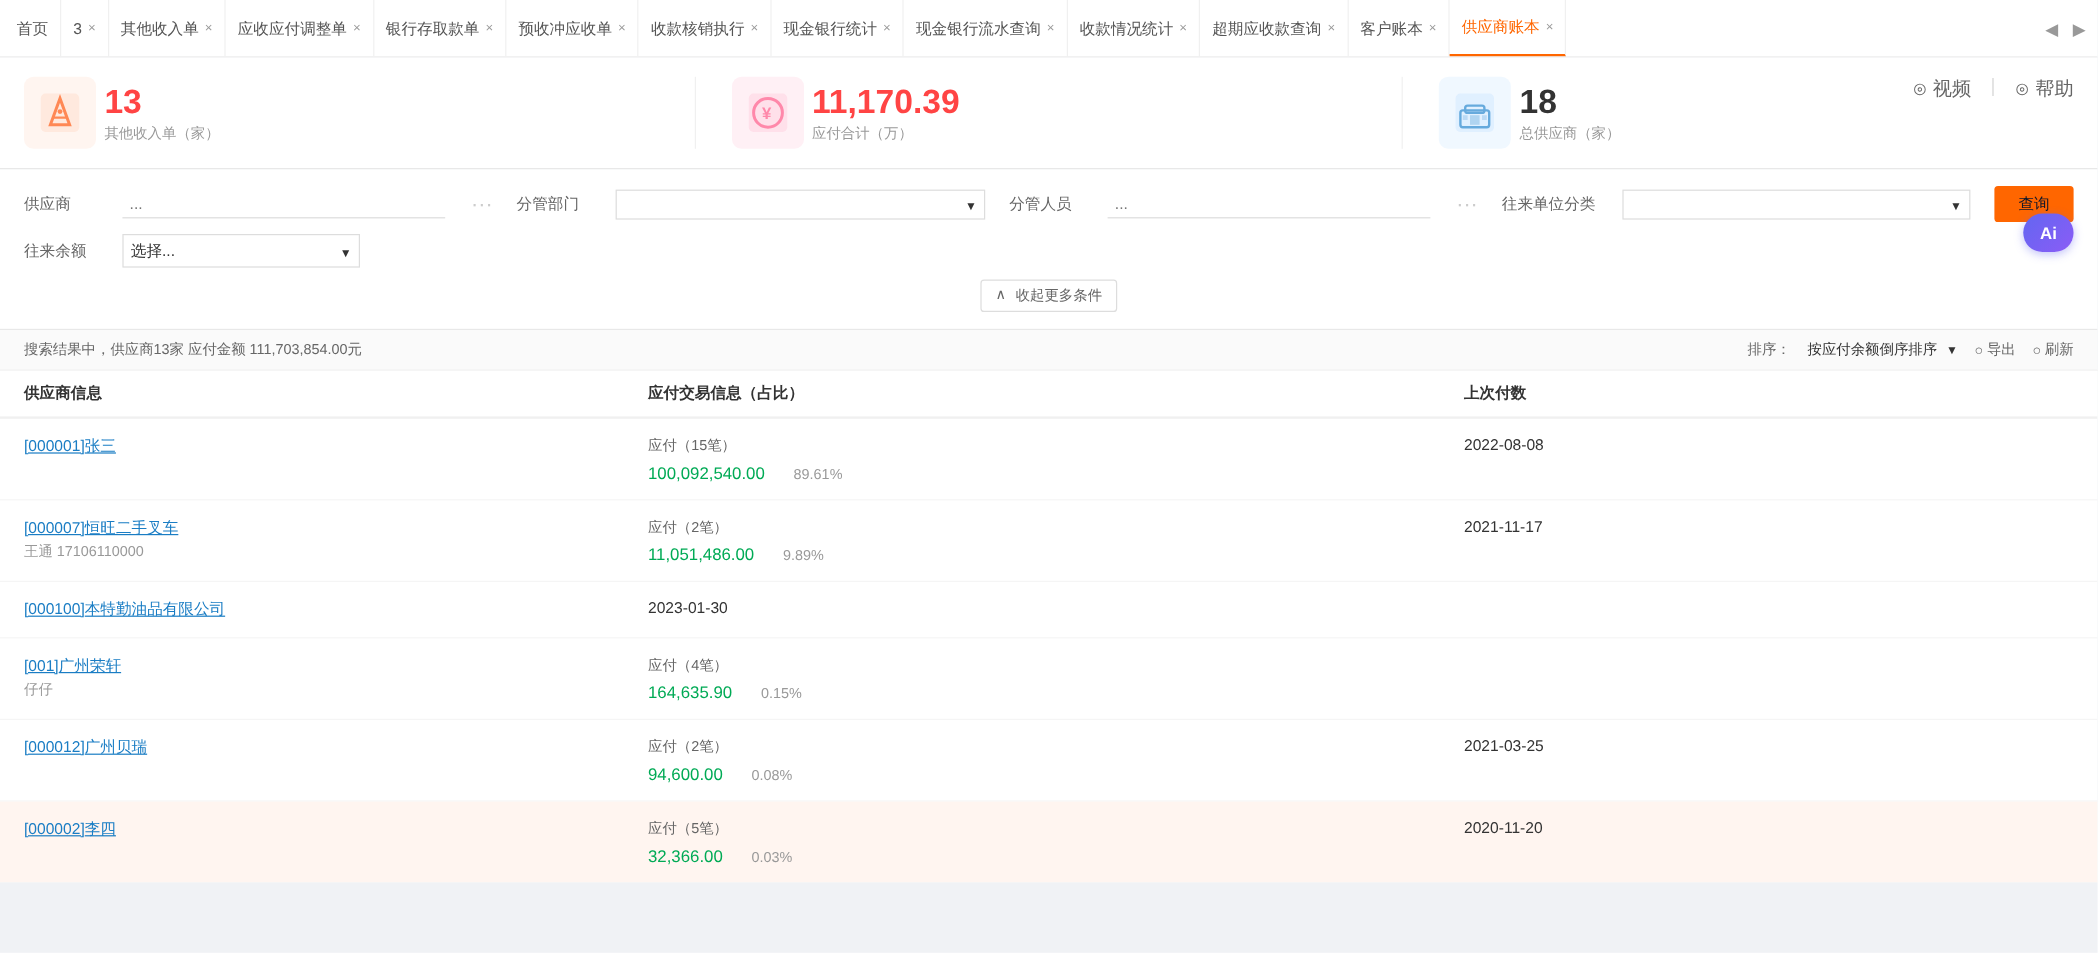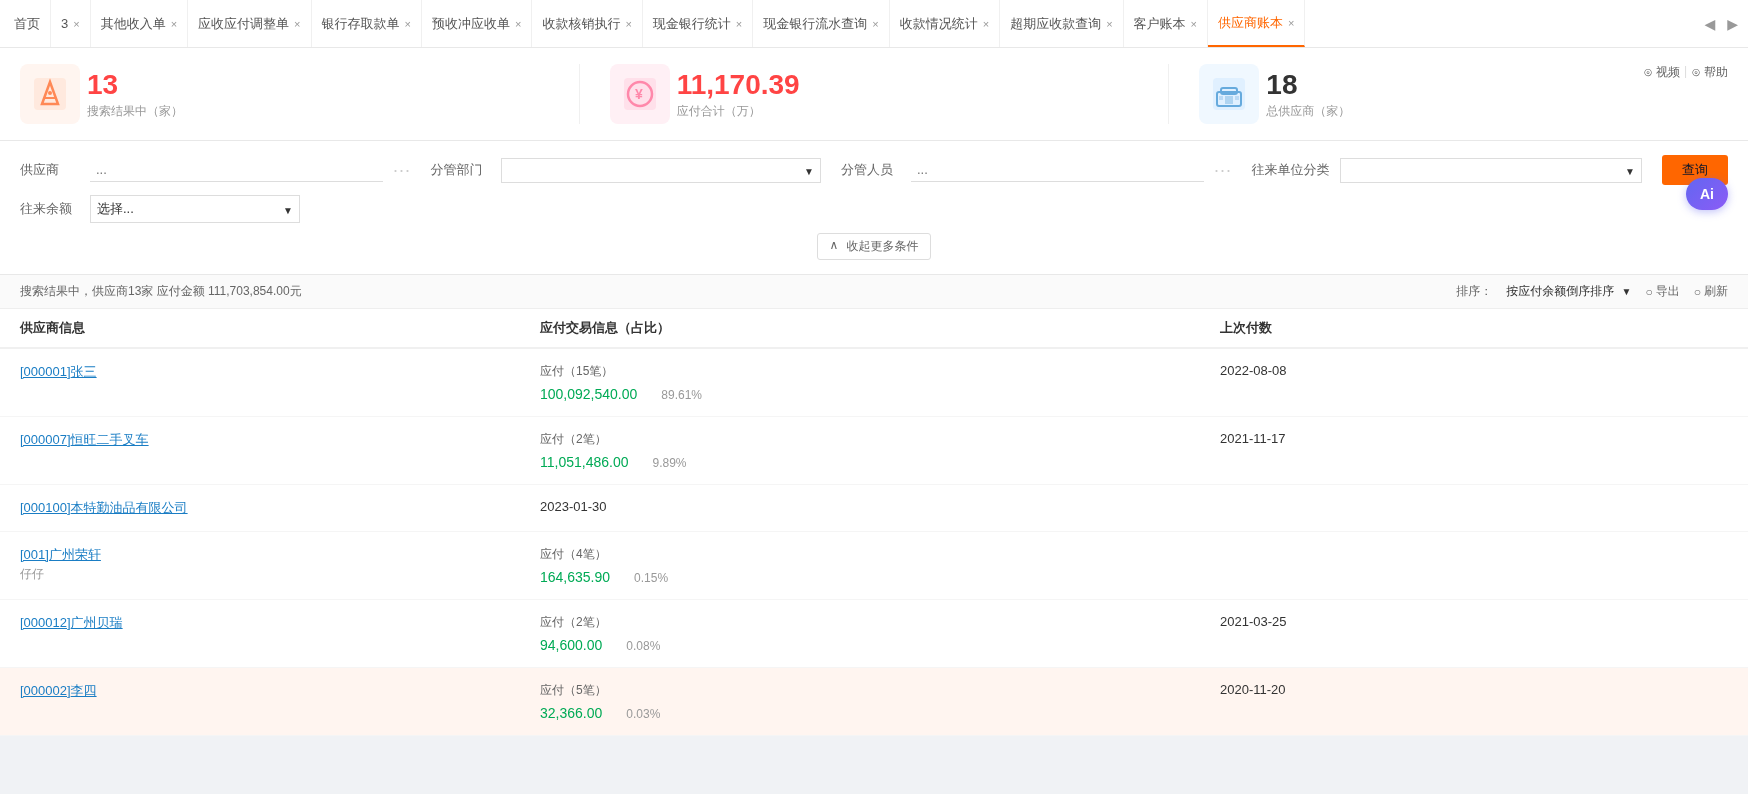--- a/index.html
+++ b/index.html
@@ -16,28 +16,28 @@
     
     .header-stats { background: #fff; display: flex; align-items: center; padding: 16px 20px; border-bottom: 1px solid #e8e8e8; position: relative; }
     .stat-block { display: flex; align-items: center; gap: 7px; flex: 1; }
     .stat-icon { width: 60px; height: 60px; display: flex; align-items: center; justify-content: center; }
     .stat-icon.orange { background: #fff5f0; border-radius: 8px; }
     .stat-icon.pink { background: #fff0f5; border-radius: 8px; }
     .stat-icon.blue { background: #f0f8ff; border-radius: 8px; }
     .stat-text .stat-number { font-size: 28px; font-weight: bold; color: #ff4444; }
     .stat-text .stat-label { font-size: 12px; color: #999; margin-top: 2px; }
     .stat-divider { width: 1px; height: 60px; background: #f0f0f0; margin: 0 30px; }
-    .header-links { position: absolute; right: 20px; top: 16px; display: flex; gap: 4px; font-size: 12px; color: #666; justify-content: center; }
+    .header-links { position: absolute; right: 20px; top: 16px; display: flex; gap: 16px; font-size: 16px; color: #666; justify-content: center; }
     .header-links span { cursor: pointer; }
 
     
     .filter-area { background: #fff; padding: 14px 20px; border-bottom: 1px solid #e8e8e8; }
     .filter-row { display: flex; align-items: center; gap: 20px; margin-bottom: 10px; }
     .filter-row:last-child { margin-bottom: 0; }
-    .filter-item { display: flex; align-items: center; gap: 10px; flex: 1; }
+    .filter-item { display: flex; align-items: center; gap: 22px; flex: 1; }
     .filter-item label { color: #666; white-space: nowrap; font-size: 13px; min-width: 60px; }
     .filter-input { flex: 1; border: none; border-bottom: 1px solid #ddd; padding: 4px 6px; font-size: 13px; color: #333; outline: none; }
     .filter-select { flex: 1; border: 1px solid #ddd; padding: 4px 6px; font-size: 13px; color: #333; outline: none; background: #fff; display: flex; align-items: center; justify-content: space-between; cursor: pointer; }
     .filter-btn { background: #ff6600; color: #0f172a; border: none; padding: 6px 20px; font-size: 13px; cursor: pointer; border-radius: 3px; white-space: nowrap; }
     .collapse-btn { display: flex; align-items: flex-start; justify-content: center; gap: 4px; color: #666; font-size: 12px; cursor: pointer; padding: 4px 12px; border: 1px solid #ddd; border-radius: 3px; background: #fff; margin: 0 auto; }
 
     
     .result-bar { background: #fafafa; padding: 8px 20px; display: flex; align-items: center; justify-content: space-between; border-bottom: 1px solid #eee; font-size: 12px; color: #666; }
     .result-bar .result-info { }
     .result-bar .result-actions { display: flex; align-items: center; gap: 14px; }
@@ -134,21 +134,21 @@
     <div class="stat-icon orange">
       <svg width="40" height="40" viewBox="0 0 40 40">
         <rect x="4" y="4" width="32" height="32" rx="4" fill="#ffddcc" opacity="0.5"></rect>
         <polygon points="12,30 20,8 28,30" fill="none" stroke="#ff8855" stroke-width="2.5"></polygon>
         <line x1="14" y1="24" x2="26" y2="24" stroke="#ff8855" stroke-width="2"></line>
         <circle cx="20" cy="19" r="2" fill="#ff8855"></circle>
       </svg>
     </div>
     <div class="stat-text">
       <div class="stat-number">13</div>
-      <div class="stat-label">搜索结果中（家）</div>
+      <div class="stat-label">其他收入单（家）</div>
     </div>
   </div>
   <div class="stat-divider"></div>
   <div class="stat-block">
     <div class="stat-icon pink">
       <svg width="40" height="40" viewBox="0 0 40 40">
         <rect x="4" y="4" width="32" height="32" rx="4" fill="#ffd0e0" opacity="0.5"></rect>
         <circle cx="20" cy="20" r="12" fill="none" stroke="#ff88aa" stroke-width="2.5"></circle>
         <text x="15" y="25" font-size="14" fill="#ff88aa" font-weight="bold">¥</text>
       </svg>
@@ -269,20 +269,21 @@
     <div>
       <span class="last-pay">2022-08-08</span>
     </div>
   </div>
 
   <div class="table-row">
     <div>
       <div class="supplier-name">
         <span>[000007]</span><span>恒旺二手叉车</span>
       </div>
+      <div class="supplier-sub">王通  17106110000</div>
     </div>
     <div>
       <div class="trans-label">应付（2笔）</div>
       <div class="trans-row">
         <span class="trans-amount">11,051,486.00</span>
         <span class="trans-percent">9.89%</span>
       </div>
     </div>
     <div>
       <span class="last-pay">2021-11-17</span>

